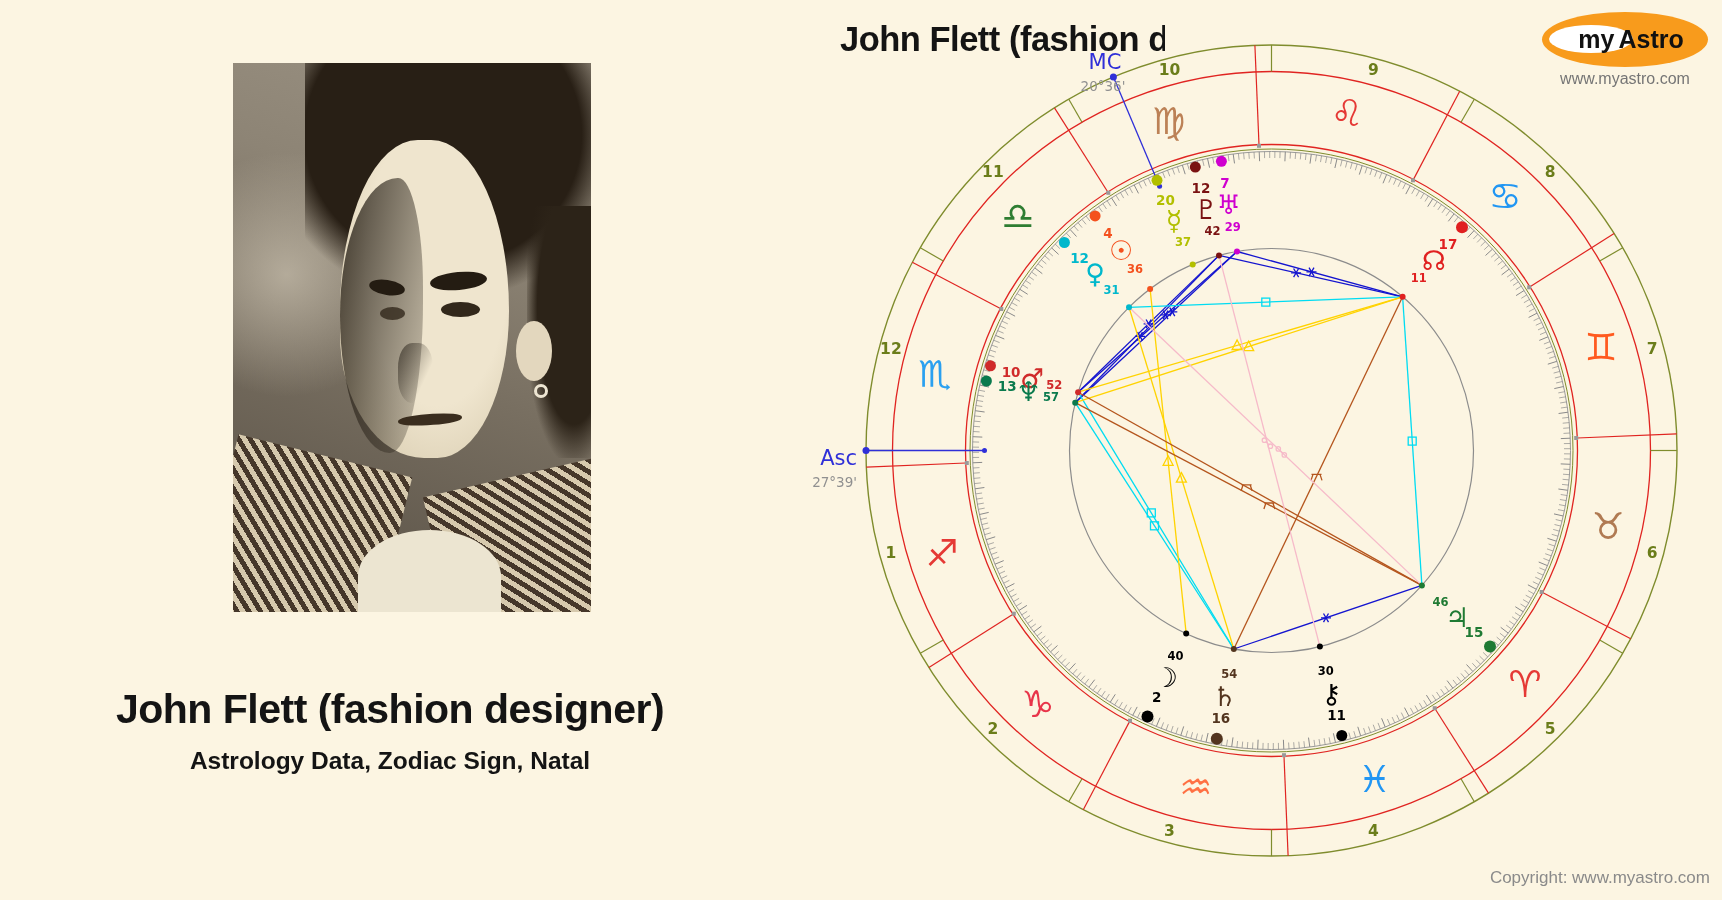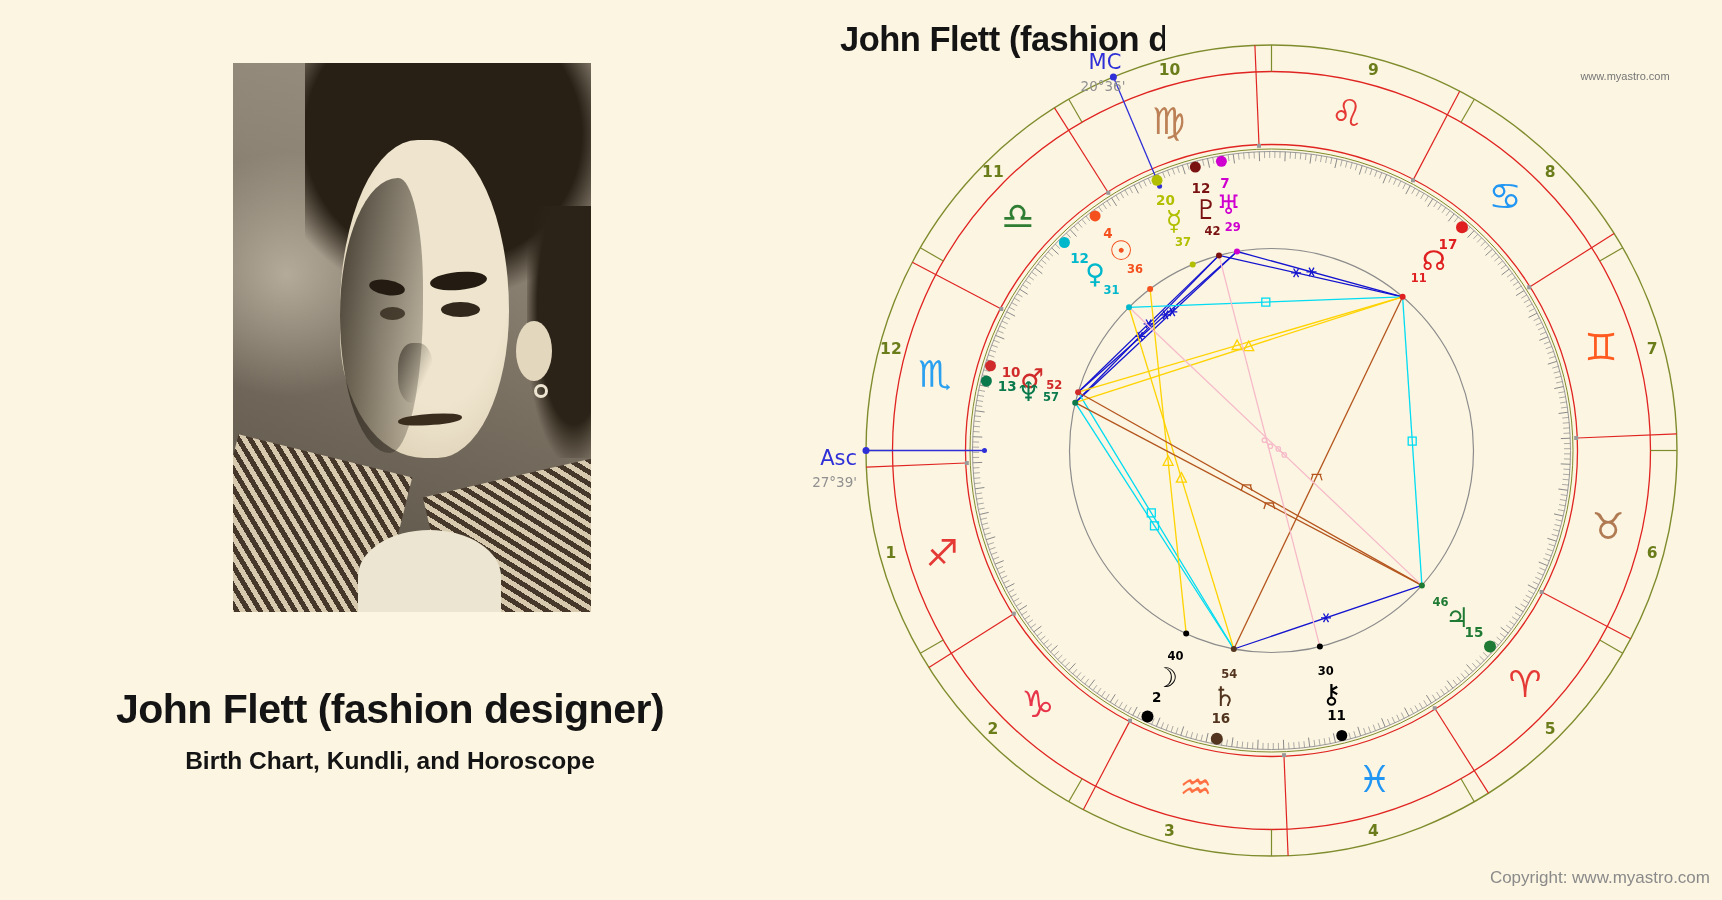--- a/index.html
+++ b/index.html
@@ -34,21 +34,21 @@
   
   .chart-title{position:absolute;left:840px;top:20px;width:325px;height:42px;overflow:hidden;
                font-size:34.5px;font-weight:700;color:#141414;white-space:nowrap;letter-spacing:-0.5px;}
 
   
   .logo{position:absolute;left:1542px;top:12px;width:166px;height:55px;background:#f89b1c;border-radius:50%;}
   .logo-white{position:absolute;left:7px;top:13px;width:84px;height:28px;background:#ffffff;border-radius:50%;}
   .logo-text{position:absolute;left:0;top:0;width:100%;height:100%;display:flex;align-items:center;justify-content:center;
              padding-left:12px;box-sizing:border-box;font-size:25px;font-weight:700;color:#111;}
   .logo-text span{margin:0 2px;}
-  .logo-url{position:absolute;left:1542px;top:70px;width:166px;text-align:center;font-size:11px;color:#757575;}
+  .logo-url{position:absolute;left:1542px;top:70px;width:166px;text-align:center;font-size:16px;color:#757575;}
 
   
   .copyright{position:absolute;right:12px;bottom:12px;font-size:17px;color:#8a8a8a;margin-top:44px;}
 
   
   #wheel{position:absolute;left:0;top:0;width:1722px;height:900px;}
 </style>
 </head>
 <body>
 
@@ -69,26 +69,33 @@
     <div class="ph-ear"></div>
     <div class="ph-earring"></div>
     <div class="ph-jacket-l"></div>
     <div class="ph-jacket-r"></div>
     <div class="ph-tee"></div>
   </div>
 
   <div class="left-text">
     <div class="left-title">John Flett (fashion designer)</div>
     <div class="left-sub">
-      <div>Birth Chart, Kundli, and Horoscope</div>
+      <div>Astrology Data, Zodiac Sign, Natal</div>
     </div>
   </div>
 
   <div class="chart-title">John Flett (fashion designer)</div>
 
+  <div class="logo">
+    <div class="logo-white"></div>
+    <div class="logo-text">
+      <span>my</span>
+      <span>Astro</span>
+    </div>
+  </div>
   <div class="logo-url">www.myastro.com</div>
 
   <svg id="wheel" viewBox="0 0 1722 900" xmlns="http://www.w3.org/2000/svg">
       <circle cx="1271.5" cy="450.5" r="405.5" fill="none" stroke="#7f8c2d" stroke-width="1.4"></circle>
       <circle cx="1271.5" cy="450.5" r="379" fill="none" stroke="#e02421" stroke-width="1.3"></circle>
       <circle cx="1271.5" cy="450.5" r="306" fill="none" stroke="#e02421" stroke-width="1.3"></circle>
       <circle cx="1271.5" cy="450.5" r="301.5" fill="none" stroke="#7f8c2d" stroke-width="1"></circle>
       <circle cx="1271.5" cy="450.5" r="299" fill="none" stroke="#9a9a9a" stroke-width="1"></circle>
       <circle cx="1271.5" cy="450.5" r="202" fill="none" stroke="#8c8c8c" stroke-width="1.2"></circle>
       <line x1="1431.5" y1="703.1" x2="1426.4" y2="695.1" stroke="#8a8a8a" stroke-width="1"></line>

